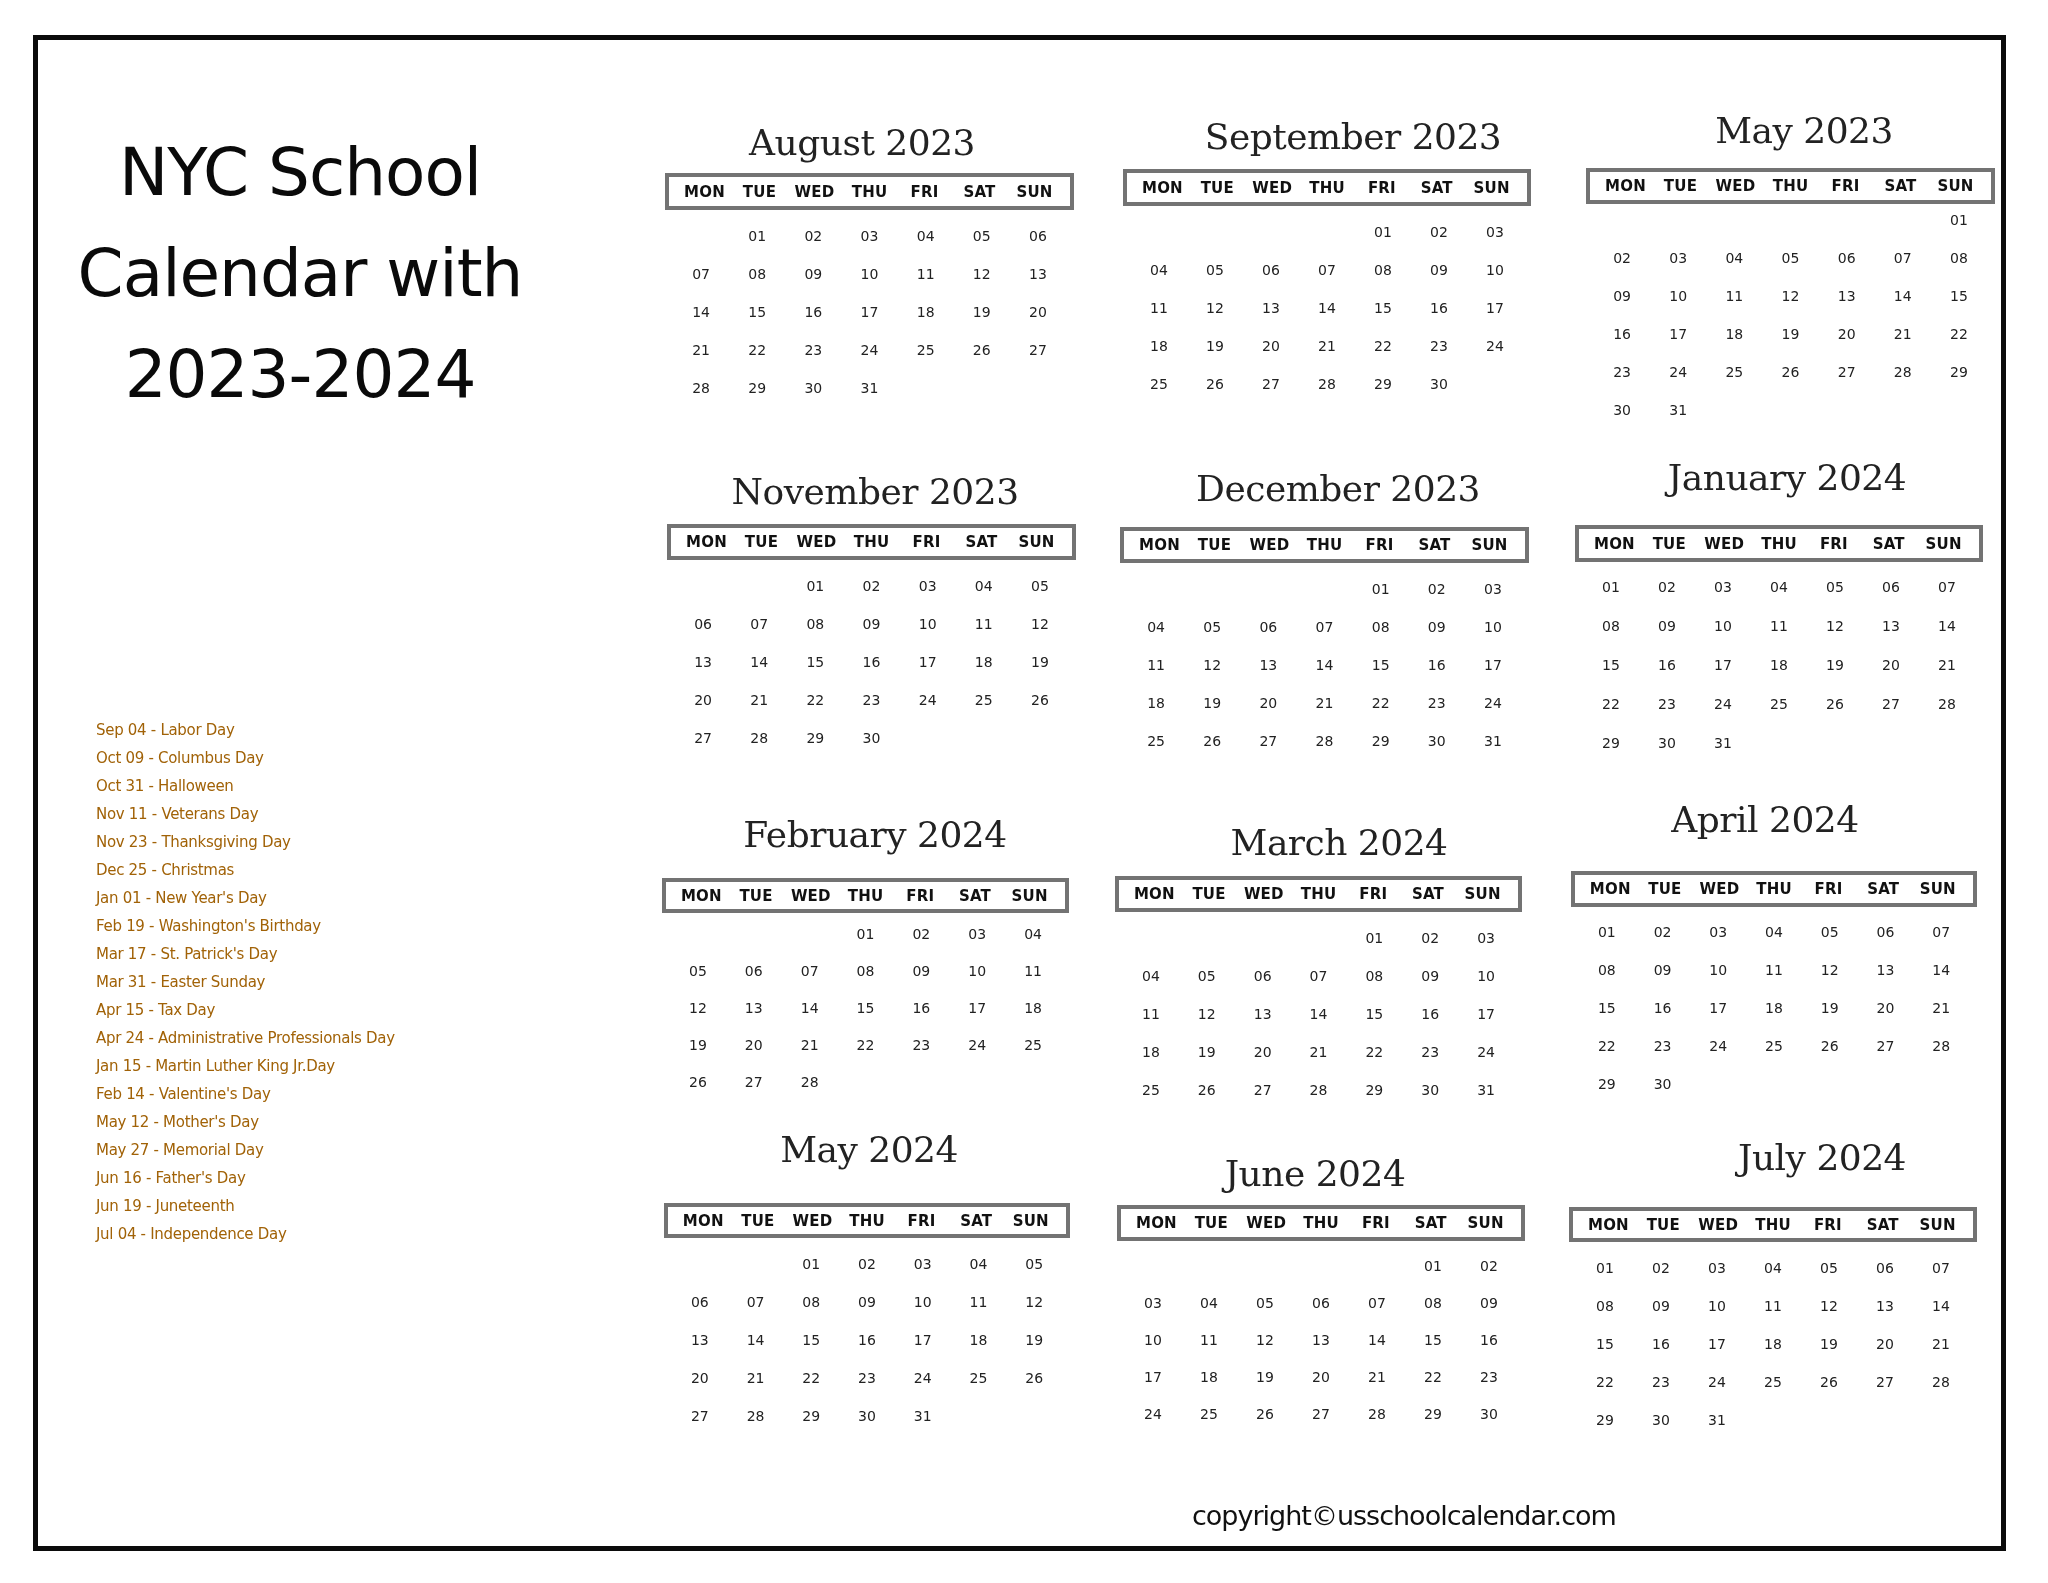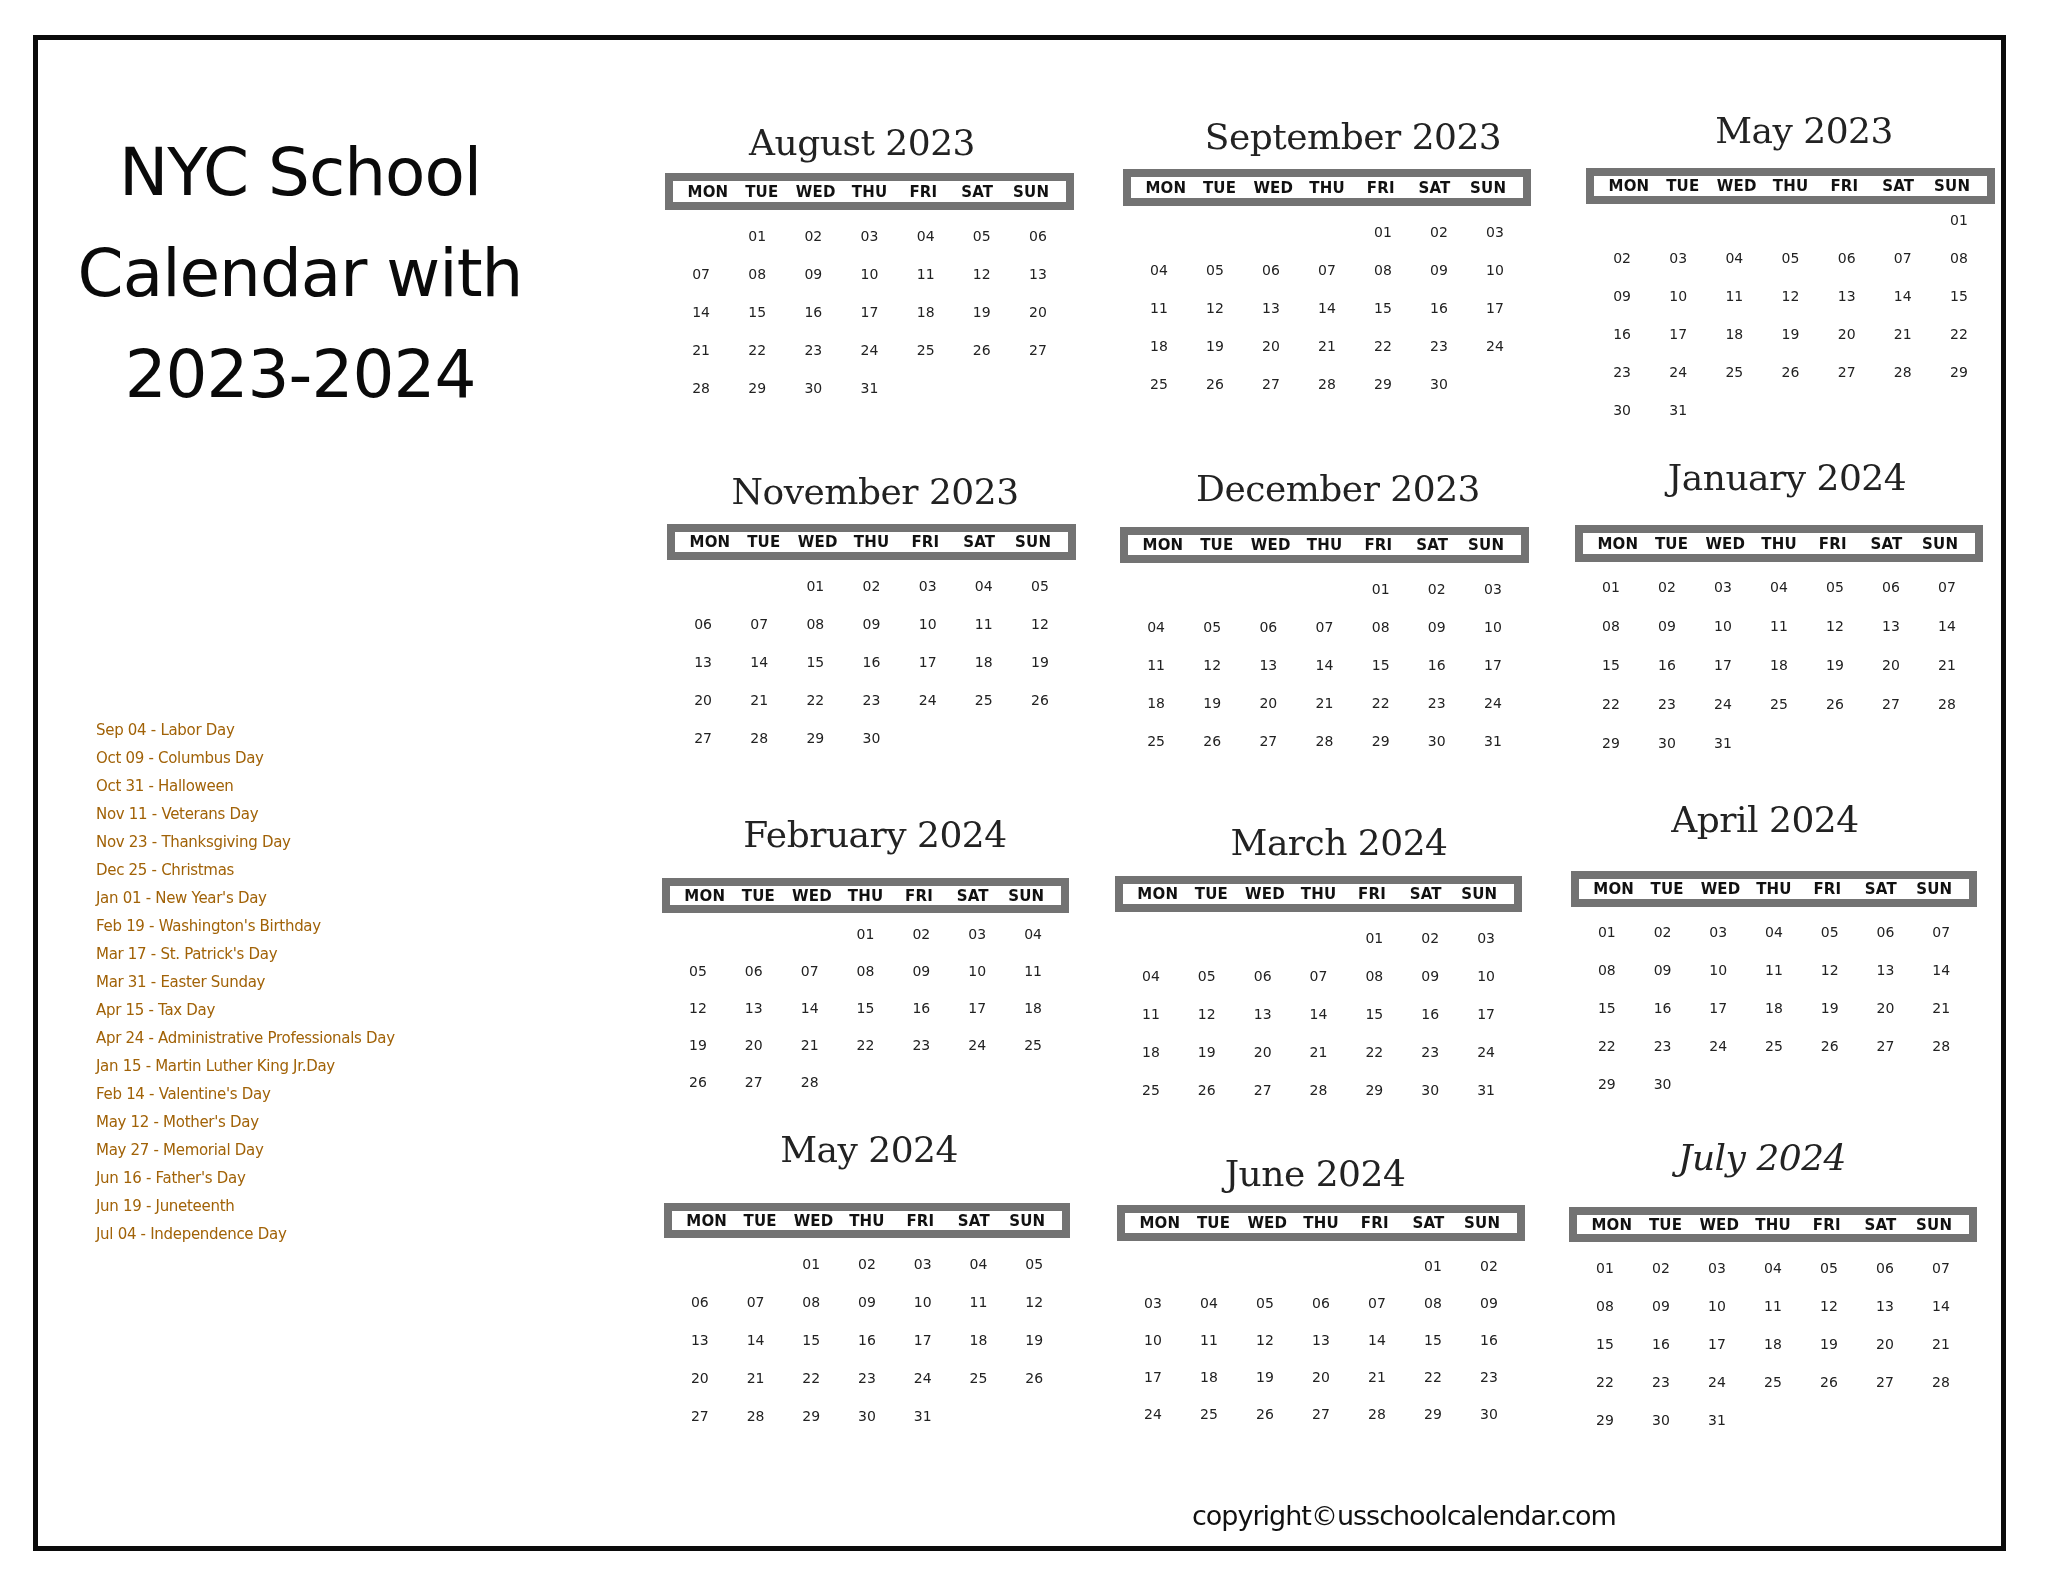--- a/index.html
+++ b/index.html
@@ -4,21 +4,21 @@
 <style>
   html, body { margin: 0; padding: 0; background: #ffffff; }
   body { width: 2048px; height: 1583px; position: relative; overflow: hidden; font-family: "Liberation Sans", sans-serif; color: #111; }
   .frame { position: absolute; left: 33px; top: 35px; width: 1973px; height: 1516px; border: 5px solid #0b0b0b; box-sizing: border-box; }
   .main-title { position: absolute; left: 40px; top: 122px; width: 520px; text-align: center; font-family: "DejaVu Sans", sans-serif; font-size: 66px; line-height: 101px; color: #0a0a0a; letter-spacing: -1px; }
   .main-title div { white-space: nowrap; }
   .holidays { position: absolute; left: 96px; top: 716px; font-family: "DejaVu Sans", sans-serif; font-size: 15px; line-height: 28px; color: #a16207; letter-spacing: -0.3px; }
   .holidays div { white-space: nowrap; }
   .month { position: absolute; }
   .month-title { position: absolute; font-family: "DejaVu Serif", serif; font-size: 36px; color: #222; white-space: nowrap; transform: translateX(-50%); letter-spacing: -0.5px; }
-  .dow-box { position: absolute; border: 8px solid #737373; box-sizing: border-box; display: flex; align-items: center; background: #fff; }
+  .dow-box { position: absolute; border: 4px solid #737373; box-sizing: border-box; display: flex; align-items: center; background: #fff; }
   .dow { flex: 1; text-align: center; font-family: "DejaVu Sans", sans-serif; font-weight: bold; font-size: 15px; color: #111; letter-spacing: 0.2px; }
   .grid { position: absolute; display: grid; grid-template-columns: repeat(7, 1fr); }
   .day { text-align: center; font-family: "DejaVu Sans", sans-serif; font-size: 14px; color: #222; }
   .copyright { position: absolute; left: 1192px; top: 1500px; font-family: "DejaVu Sans", sans-serif; font-size: 27px; color: #111; letter-spacing: -1px; white-space: nowrap; }
 </style>
 </head>
 <body>
 
 <div class="frame"></div>
 
@@ -564,21 +564,21 @@
         <span class="day">24</span>
         <span class="day">25</span>
         <span class="day">26</span>
         <span class="day">27</span>
         <span class="day">28</span>
         <span class="day">29</span>
         <span class="day">30</span>
       </div>
     </div>
   <div class="month">
-      <div class="month-title" style="left: 1762px; top: 1137px; font-style: italic;">July 2024</div>
+      <div class="month-title" style="left: 1822px; top: 1137px;">July 2024</div>
       <div class="dow-box" style="left: 1569px; top: 1207px; width: 408px; height: 35px; padding: 0px 8px;">
         <span class="dow">MON</span>
         <span class="dow">TUE</span>
         <span class="dow">WED</span>
         <span class="dow">THU</span>
         <span class="dow">FRI</span>
         <span class="dow">SAT</span>
         <span class="dow">SUN</span>
       </div>
       <div class="grid" style="left: 1577px; top: 1260px; width: 392px; grid-auto-rows: 38px;">

